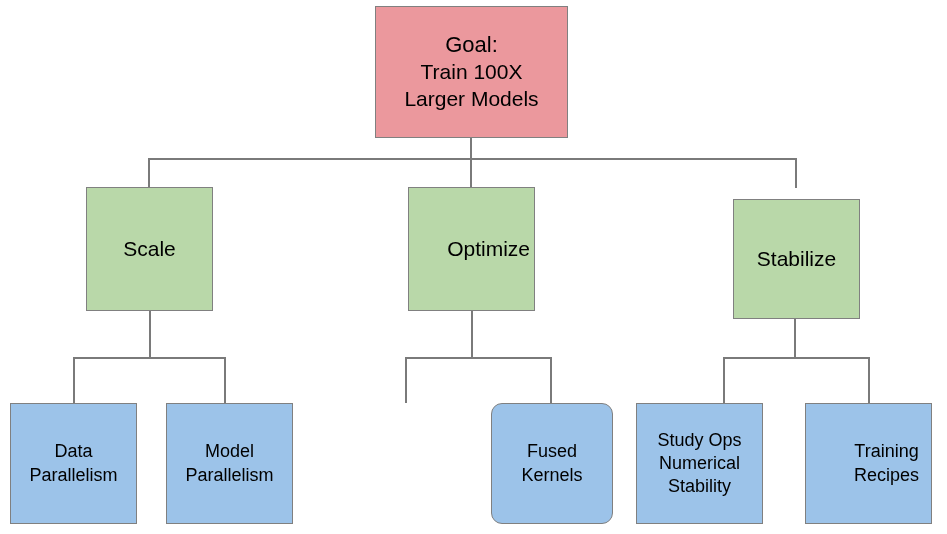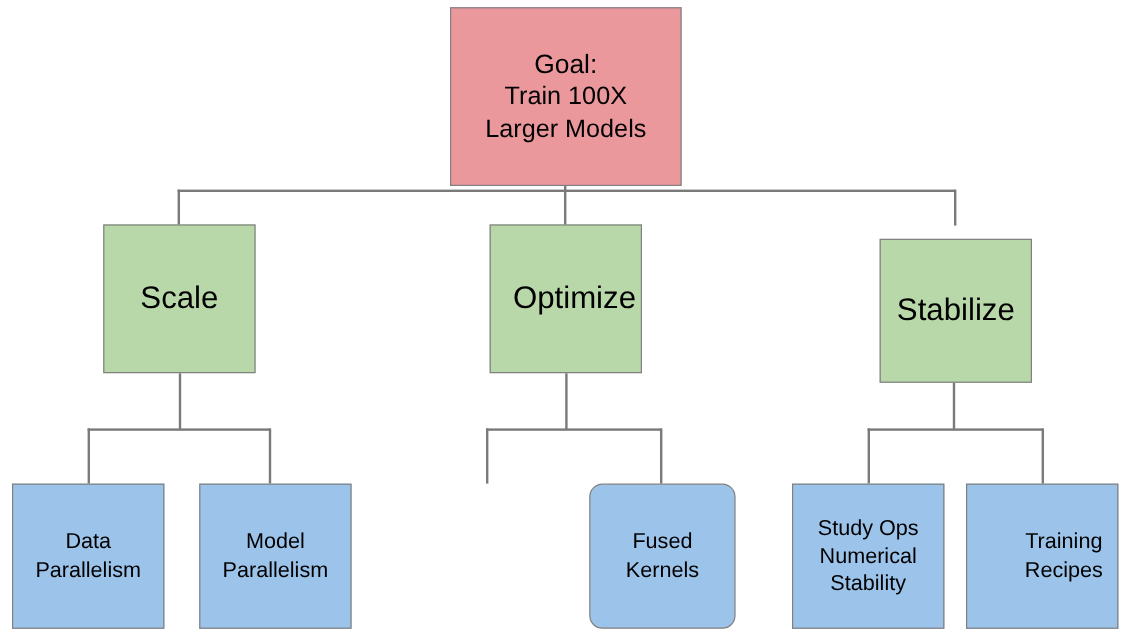--- a/index.html
+++ b/index.html
@@ -38,41 +38,41 @@
   .node-goal {
     background: #eb989d;
     font-size: 21px;
   }
   .node-goal .node-label-title {
     display: block;
     font-size: 22px;
   }
   .node-branch {
     background: #b9d8a9;
-    font-size: 26px;
+    font-size: 21px;
   }
   .node-leaf {
     background: #9cc3e9;
     font-size: 18px;
   }
   
   .conn {
     position: absolute;
     background: #7a7a7a;
     z-index: 1;
   }
   .conn-v { width: 1.5px; }
   .conn-h { height: 1.5px; }
 </style>
 </head>
 <body>
 
 <div id="diagram-canvas">
 
-  <div class="node node-goal" style="left:375px; top:6px; width:193px; height:149px;">
+  <div class="node node-goal" style="left:375px; top:6px; width:193px; height:132px;">
     <span class="node-label"><span class="node-label-title">Goal:</span><span>Train 100X
 Larger Models</span></span>
   </div>
 
   <div class="conn conn-v" style="left:470px; top:136px; height:23px;"></div>
 
   <div class="conn conn-h" style="left:148px; top:158px; width:648px;"></div>
 
   <div class="conn conn-v" style="left:148px; top:158px; height:30px;"></div>
   <div class="conn conn-v" style="left:470px; top:158px; height:30px;"></div>
@@ -114,21 +114,21 @@
     <span class="node-label">Model
 Parallelism</span>
   </div>
 
 
   <div class="node node-leaf" style="left:491px; top:403px; width:122px; height:121px;border-radius:11px;">
     <span class="node-label">Fused
 Kernels</span>
   </div>
 
-  <div class="node node-leaf" style="left:660px; top:403px; width:127px; height:121px;">
+  <div class="node node-leaf" style="left:636px; top:403px; width:127px; height:121px;">
     <span class="node-label">Study Ops
 Numerical
 Stability</span>
   </div>
 
   <div class="node node-leaf" style="left:805px; top:403px; width:127px; height:121px;padding-left:36px;">
     <span class="node-label">Training
 Recipes</span>
   </div>
 

